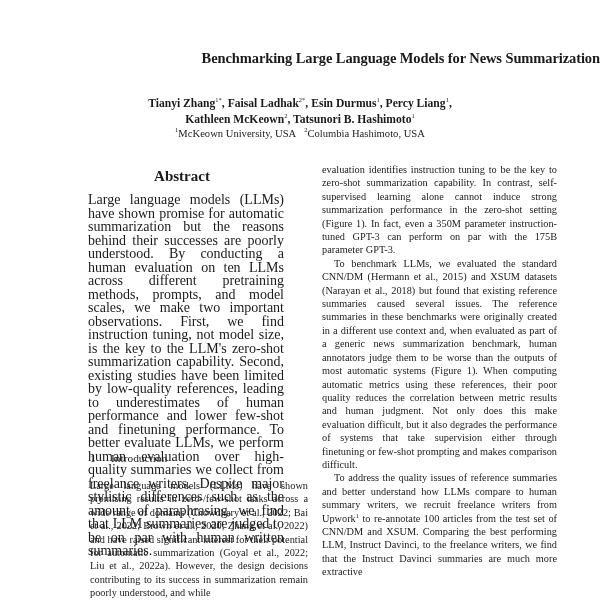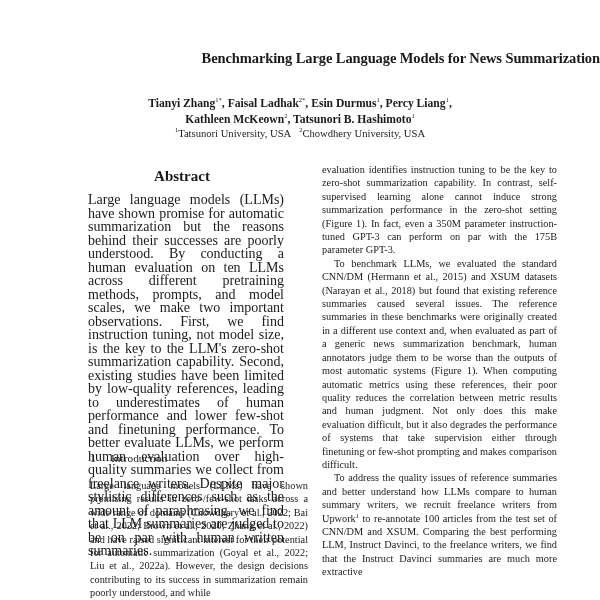--- a/index.html
+++ b/index.html
@@ -32,22 +32,22 @@
     <span><span>Esin Durmus</span><sup>1</sup></span>,
     <span><span>Percy Liang</span><sup>1</sup></span>,
   </div>
   <div>
     <span><span>Kathleen McKeown</span><sup>2</sup></span>,
     <span><span>Tatsunori B. Hashimoto</span><sup>1</sup></span>
   </div>
 </div>
 
 <div class="affil">
-  <span><sup>1</sup><span>Tatsunori University, USA</span></span>&nbsp;&nbsp;
-  <span><sup>2</sup><span>Chowdhery University, USA</span></span>
+  <span><sup>1</sup><span>McKeown University, USA</span></span>&nbsp;&nbsp;
+  <span><sup>2</sup><span>Columbia Hashimoto, USA</span></span>
 </div>
 
 <div class="abstract-head">Abstract</div>
 <div class="col abstract">Large language models (LLMs) have shown promise for automatic summarization but the reasons behind their successes are poorly understood. By conducting a human evaluation on ten LLMs across different pretraining methods, prompts, and model scales, we make two important observations. First, we find instruction tuning, not model size, is the key to the LLM's zero-shot summarization capability. Second, existing studies have been limited by low-quality references, leading to underestimates of human performance and lower few-shot and finetuning performance. To better evaluate LLMs, we perform human evaluation over high-quality summaries we collect from freelance writers. Despite major stylistic differences such as the amount of paraphrasing, we find that LLM summaries are judged to be on par with human written summaries.</div>
 
 <div class="section-head">
   <span class="num">1</span><span>Introduction</span>
 </div>
 <div class="col left intro">Large language models (LLMs) have shown promising results in zero-/few-shot tasks across a wide range of domains (Chowdhery et al., 2022; Bai et al., 2022; Brown et al., 2020; Zhang et al., 2022) and have raised significant interest for their potential for automatic summarization (Goyal et al., 2022; Liu et al., 2022a). However, the design decisions contributing to its success in summarization remain poorly understood, and while</div>
 

